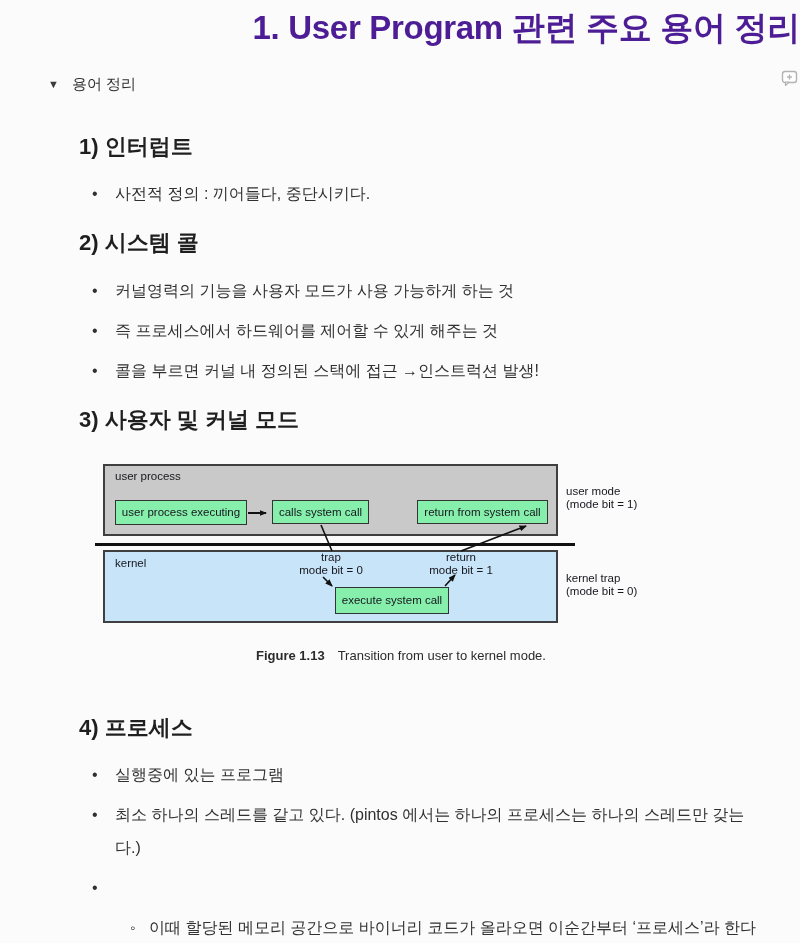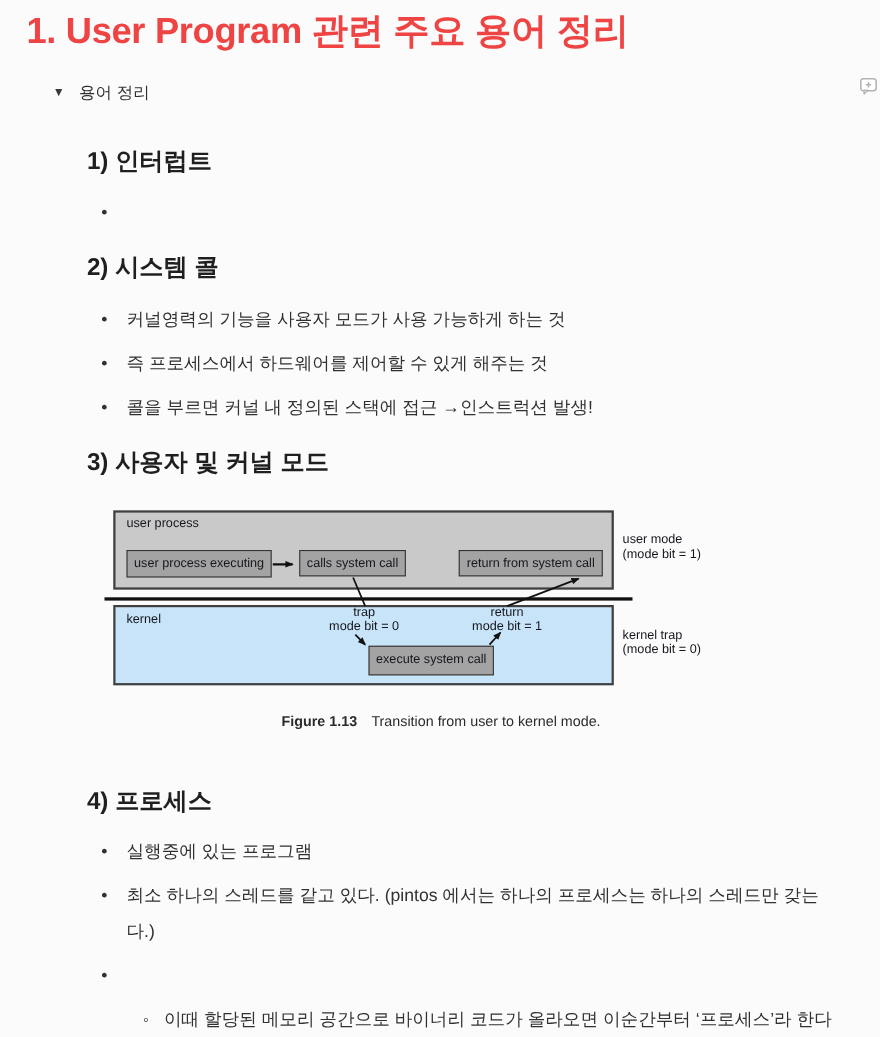--- a/index.html
+++ b/index.html
@@ -14,22 +14,23 @@
     height: 943px;
     overflow: hidden;
     background: #fbfbfb;
   }
   
   h1.title {
     padding: 10px 0 0 24px;
     font-size: 33px;
     line-height: 1.12;
     font-weight: 700;
-    color: #ef4444;
+    color: #4c1d95;
     letter-spacing: -0.3px;
+    text-align: right;
   }
   
   .toggle-row {
     margin: 28px 0 0 48px;
     display: flex;
     align-items: center;
     gap: 13px;
     font-size: 15px;
     color: #2f2f2f;
   }
@@ -81,21 +82,21 @@
   .ubox {
     left: 8px; top: 6px; width: 455px; height: 72px;
     background: #c9c9c9; border: 2px solid #3f3f3f;
   }
   .kbox {
     left: 8px; top: 92px; width: 455px; height: 73px;
     background: #c8e4f8; border: 2px solid #3f3f3f;
   }
   .sep { left: 0; top: 85px; width: 480px; height: 3px; background: #111; }
   .wbox {
-    background: #a3a3a3; border: 1.5px solid #333;
+    background: #86efac; border: 1.5px solid #333;
     display: flex; align-items: center; justify-content: center;
     font-size: 11.5px; color: #16161d; white-space: nowrap;
   }
   .b1 { left: 20px;  top: 42px;  width: 132px; height: 25px; }
   .b2 { left: 177px; top: 42px;  width: 97px;  height: 24px; }
   .b3 { left: 322px; top: 42px;  width: 131px; height: 24px; }
   .bexec { left: 240px; top: 129px; width: 114px; height: 27px; }
   .lbl-up { left: 20px; top: 12px; }
   .lbl-k  { left: 20px; top: 99px; }
   .lbl-trap   { left: 193px; top: 93px; width: 86px; text-align: center; }
@@ -129,20 +130,21 @@
       <line x1="6" y1="8" x2="11" y2="8" stroke="#b3b3b3" stroke-width="1.4"></line>
     </svg>
   </span>
 
   <div class="content">
 
     <h3 class="sec mt-a">1) 인터럽트</h3>
     <ul class="blist">
       <li>
         <span class="mk">•</span>
+        <span>사전적 정의 : 끼어들다, 중단시키다.</span>
       </li>
     </ul>
 
     <h3 class="sec mt-b">2) 시스템 콜</h3>
     <ul class="blist">
       <li>
         <span class="mk">•</span>
         <span>커널영력의 기능을 사용자 모드가 사용 가능하게 하는 것</span>
       </li>
       <li>

